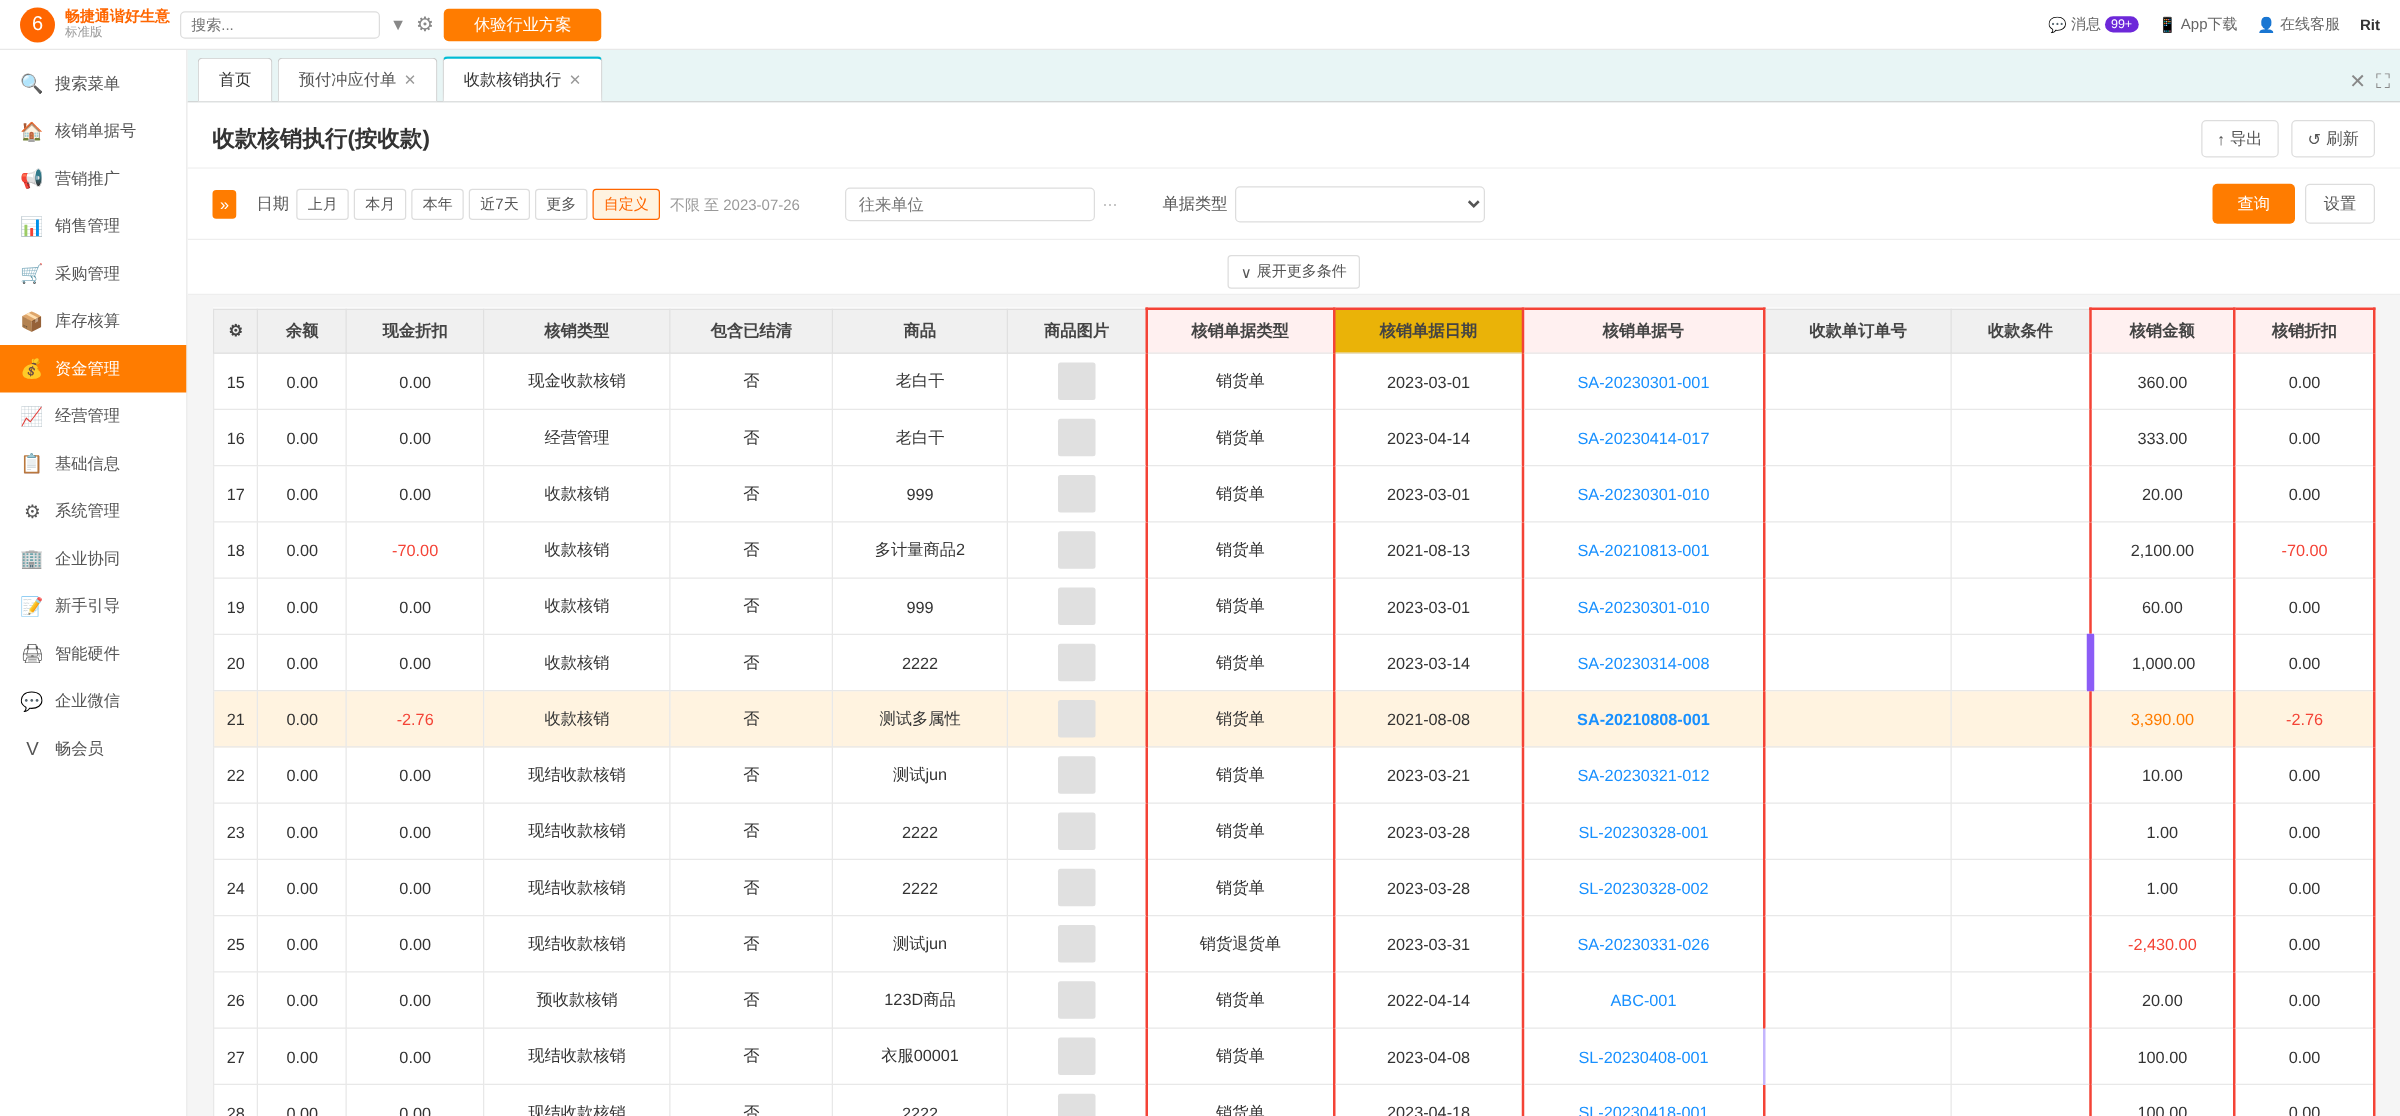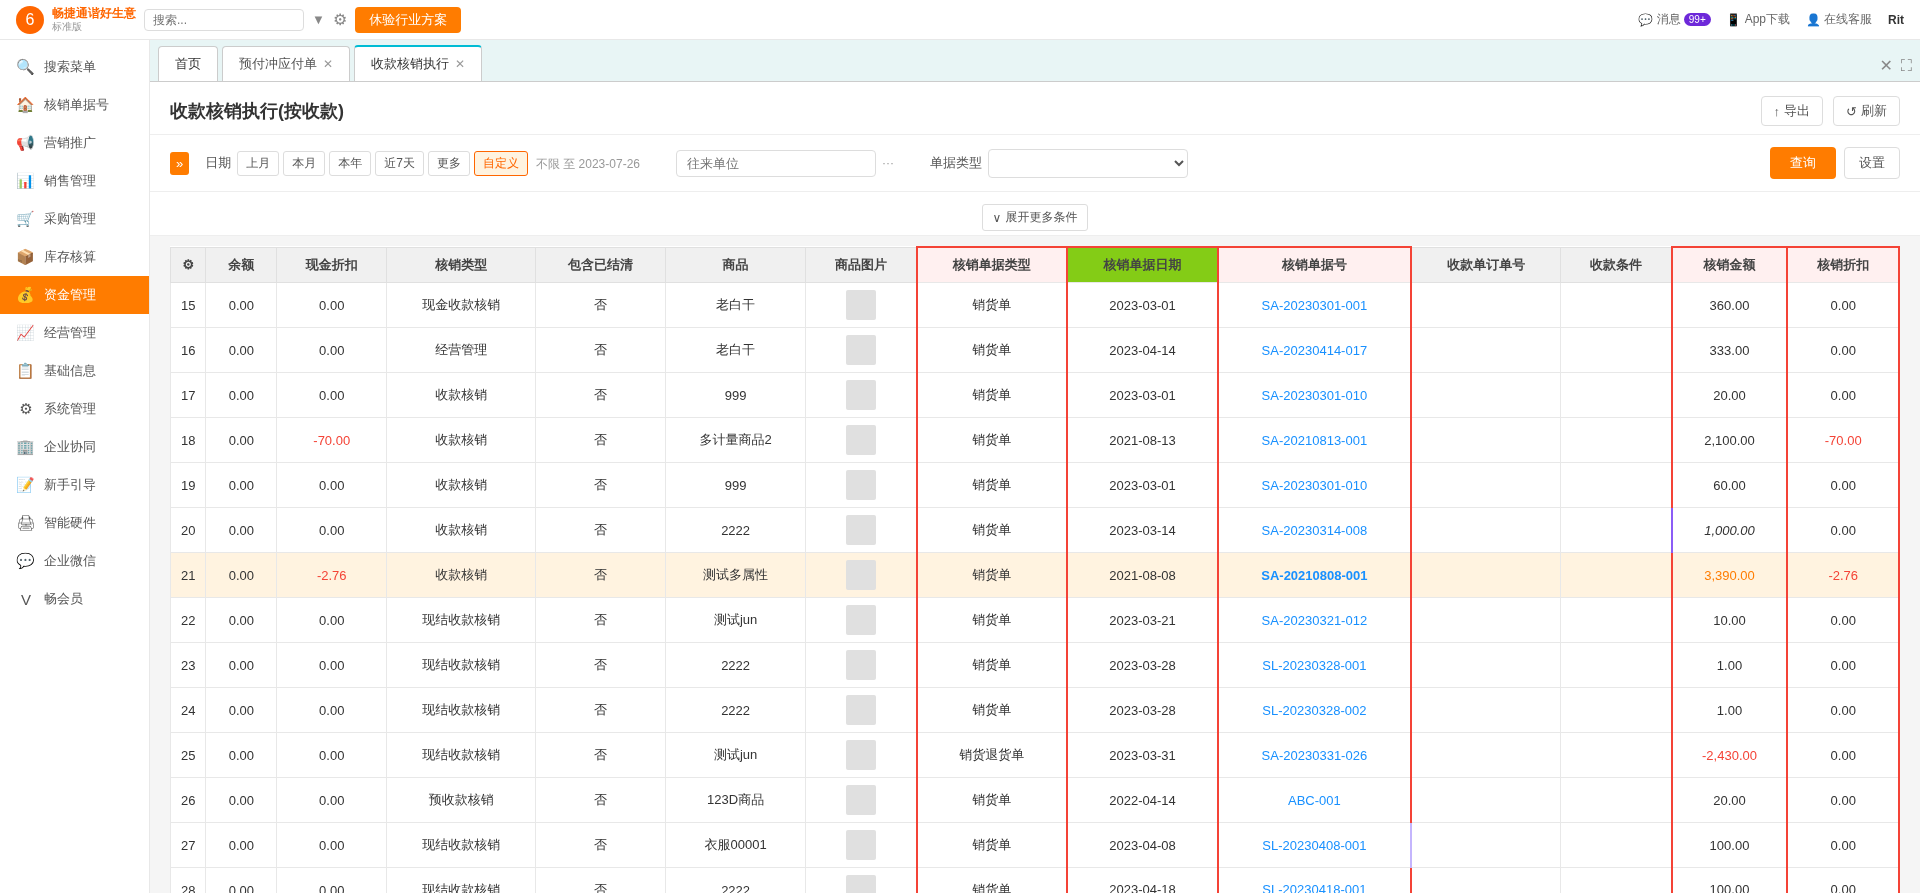--- a/index.html
+++ b/index.html
@@ -3,21 +3,21 @@
   <meta charset="utf-8">
   <style>
     * { box-sizing: border-box; margin: 0; padding: 0; }
     body { font-family: 'Microsoft YaHei', Arial, sans-serif; font-size: 13px; background: #f5f5f5; color: #333; overflow: hidden; }
 
     
     .top-bar { height: 40px; background: #fff; display: flex; align-items: center; padding: 0 16px; border-bottom: 1px solid #e8e8e8; gap: 12px; }
     .top-bar-left { display: flex; align-items: center; gap: 8px; flex: 1; }
     .top-bar-logo { width: 28px; height: 28px; background: #f60; border-radius: 50%; display: flex; align-items: center; justify-content: center; color: #fff; font-size: 16px; }
     .top-bar-input { border: 1px solid #ddd; border-radius: 4px; padding: 3px 8px; font-size: 12px; width: 160px; color: #999; }
-    .top-bar-btn-orange { background: #ff7c00; color: #fff; border: none; border-radius: 4px; padding: 4px 14px; font-size: 13px; cursor: pointer; }
+    .top-bar-btn-orange { background: #ff7c00; color: #fff; border: none; border-radius: 4px; padding: 4px 24px; font-size: 13px; cursor: pointer; }
     .top-bar-right { display: flex; align-items: center; gap: 16px; font-size: 12px; color: #666; }
     .badge { background: #6d28d9; color: #fff; border-radius: 10px; padding: 1px 5px; font-size: 10px; }
     .gear-icon { font-size: 16px; color: #888; cursor: pointer; }
 
     
     .layout { display: flex; height: calc(893px - 40px); }
 
     
     .sidebar { width: 150px; background: #fff; border-right: 1px solid #e8e8e8; display: flex; flex-direction: column; padding-top: 8px; }
     .sidebar-item { display: flex; align-items: center; gap: 8px; padding: 10px 16px; cursor: pointer; font-size: 13px; color: #555; }
@@ -255,21 +255,21 @@
         <thead>
           <tr>
             <th class="th-gear">⚙</th>
             <th>余额</th>
             <th>现金折扣</th>
             <th>核销类型</th>
             <th>包含已结清</th>
             <th>商品</th>
             <th>商品图片</th>
             <th style="border:2px solid #f44336;border-bottom:none;background:#fff0f0">核销单据类型</th>
-            <th style="border:2px solid #f44336;border-bottom:none;border-left:none;background:#84cc16">核销单据日期</th>
+            <th style="border:2px solid #f44336;border-bottom:none;border-left:none;background:#eab308">核销单据日期</th>
             <th style="border:2px solid #f44336;border-bottom:none;border-left:none;background:#fff0f0">核销单据号</th>
             <th>收款单订单号</th>
             <th>收款条件</th>
             <th style="border:2px solid #f44336;border-bottom:none;background:#fff0f0">核销金额</th>
             <th style="border:2px solid #f44336;border-bottom:none;border-left:none;background:#fff0f0">核销折扣</th>
           </tr>
         </thead>
         <tbody id="table-body">
         <tr>
     <td>15</td>
@@ -357,21 +357,21 @@
     <td>0.00</td>
     <td>收款核销</td>
     <td>否</td>
     <td>2222</td>
     <td><span style="display:inline-block;width:30px;height:30px;background:#e0e0e0;border-radius:2px;vertical-align:middle"></span></td>
     <td style="border-left:2px solid #f44336;border-right:2px solid #f44336;">销货单</td>
     <td style="border-right:2px solid #f44336;">2023-03-14</td>
     <td style="border-right:2px solid #f44336;"><a class="link-text">SA-20230314-008</a></td>
     <td></td>
     <td></td>
-    <td style="border-left:2px solid #8b5cf6;border-right:2px solid #f44336;font-style:italic;">1,000.00</td>
+    <td style="border-left:6px solid #8b5cf6;border-right:2px solid #f44336;">1,000.00</td>
     <td style="border-right:2px solid #f44336;">0.00</td>
   </tr>
             <tr class="highlighted">
     <td>21</td>
     <td>0.00</td>
     <td style="color:#f44336">-2.76</td>
     <td>收款核销</td>
     <td>否</td>
     <td>测试多属性</td>
     <td><span style="display:inline-block;width:30px;height:30px;background:#e0e0e0;border-radius:2px;vertical-align:middle"></span></td>

